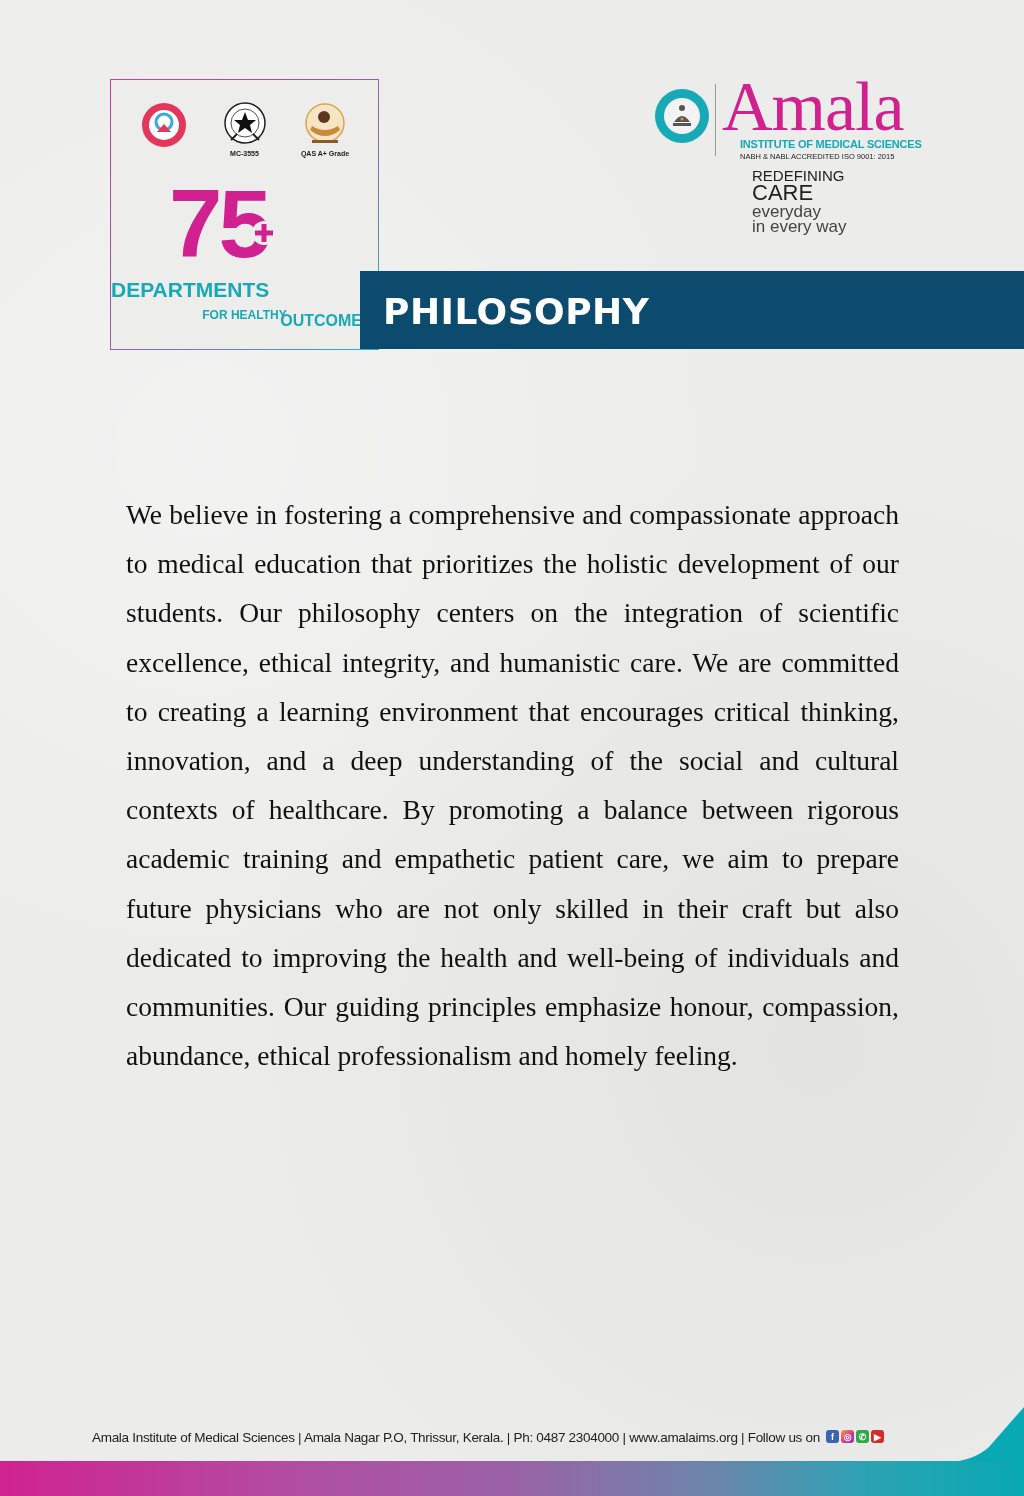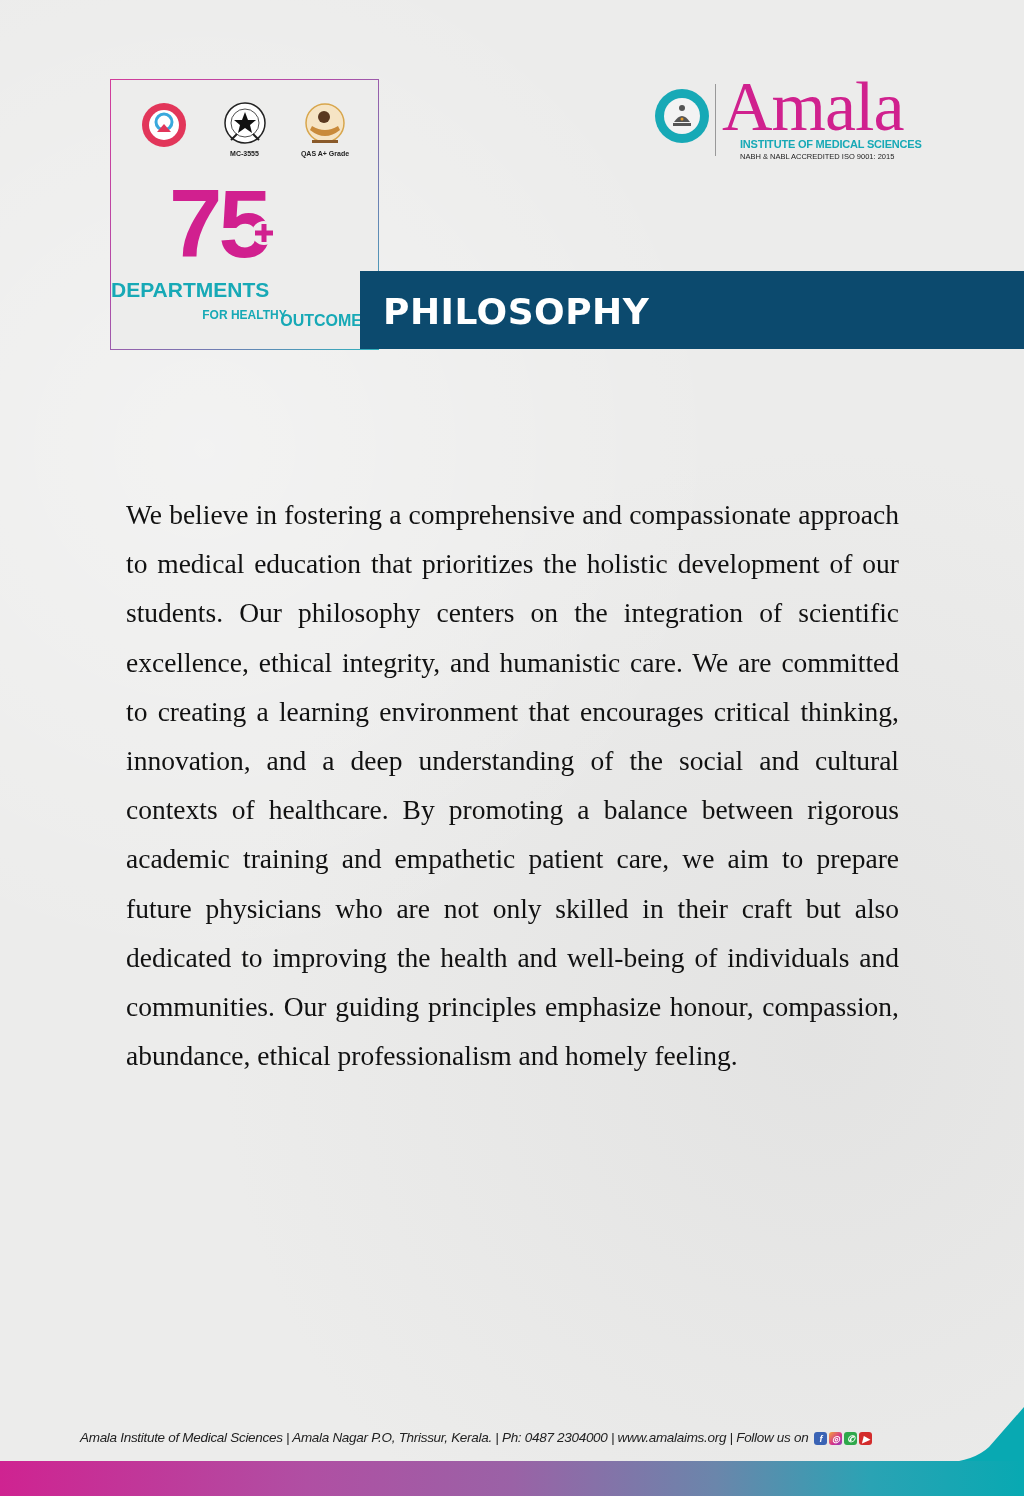--- a/index.html
+++ b/index.html
@@ -66,23 +66,23 @@
   
   .body-text {
     position: absolute; left: 126px; top: 490px; width: 773px;
     font-family: "Liberation Serif", serif;
     font-size: 27.5px; line-height: 49.2px; color: #111;
     text-align: justify;
   }
 
   
   .footer-line {
-    position: absolute; left: 80px; top: 1430px; font-size: 13.5px; color: #222;
-    display: flex; align-items: flex-end; white-space: nowrap;
-    font-family: "Liberation Sans", sans-serif; letter-spacing: -0.3px; font-style: italic;
+    position: absolute; left: 92px; top: 1430px; font-size: 13.5px; color: #222;
+    display: flex; align-items: flex-start; white-space: nowrap;
+    font-family: "Liberation Sans", sans-serif; letter-spacing: -0.3px;
   }
   .social { display: inline-flex; gap: 2px; margin-left: 6px; }
   .social span { width: 13px; height: 13px; border-radius: 3px; display: inline-flex; align-items: center; justify-content: center; color: #fff; font-size: 9px; font-weight: bold; }
   .fb { background: #3a63b4; }
   .ig { background: linear-gradient(135deg, #f5a33a, #d2318e 60%, #8f3bbd); }
   .wa { background: #2ea84b; }
   .yt { background: #d32c2c; }
 
   .bottom-band {
     position: absolute; left: 0; top: 1461px; width: 1024px; height: 35px;
@@ -140,20 +140,26 @@
     <circle cx="28" cy="28" r="18" fill="#f3f3f3"></circle>
     <circle cx="28" cy="20" r="3" fill="#555"></circle>
     <path d="M20 34 Q28 22 36 34 Z" fill="#555"></path>
     <rect x="19" y="35" width="18" height="3" fill="#555"></rect>
     <circle cx="28" cy="31" r="1.5" fill="#e59a2a"></circle>
   </svg>
   <div class="brand-divider"></div>
   <div class="brand-name">Amala</div>
   <div class="brand-institute">INSTITUTE OF MEDICAL SCIENCES</div>
   <div class="brand-accred">NABH &amp; NABL ACCREDITED  ISO 9001: 2015</div>
+  <div class="tagline">
+    <span class="t1">REDEFINING</span>
+    <span class="t2">CARE</span>
+    <span class="t3">everyday</span>
+    <span class="t4">in every way</span>
+  </div>
 </div>
 
 <div class="title-banner">
   <h1>PHILOSOPHY</h1>
 </div>
 
 <p class="body-text">We believe in fostering a comprehensive and compassionate approach to medical education that prioritizes the holistic development of our students. Our philosophy centers on the integration of scientific excellence, ethical integrity, and humanistic care. We are committed to creating a learning environment that encourages critical thinking, innovation, and a deep understanding of the social and cultural contexts of healthcare. By promoting a balance between rigorous academic training and empathetic patient care, we aim to prepare future physicians who are not only skilled in their craft but also dedicated to improving the health and well-being of individuals and communities. Our guiding principles emphasize honour, compassion, abundance, ethical professionalism and homely feeling.</p>
 
 <div class="footer-line">
   <span>Amala Institute of Medical Sciences | Amala Nagar P.O, Thrissur, Kerala. | Ph: 0487 2304000 | www.amalaims.org | Follow us on</span>

